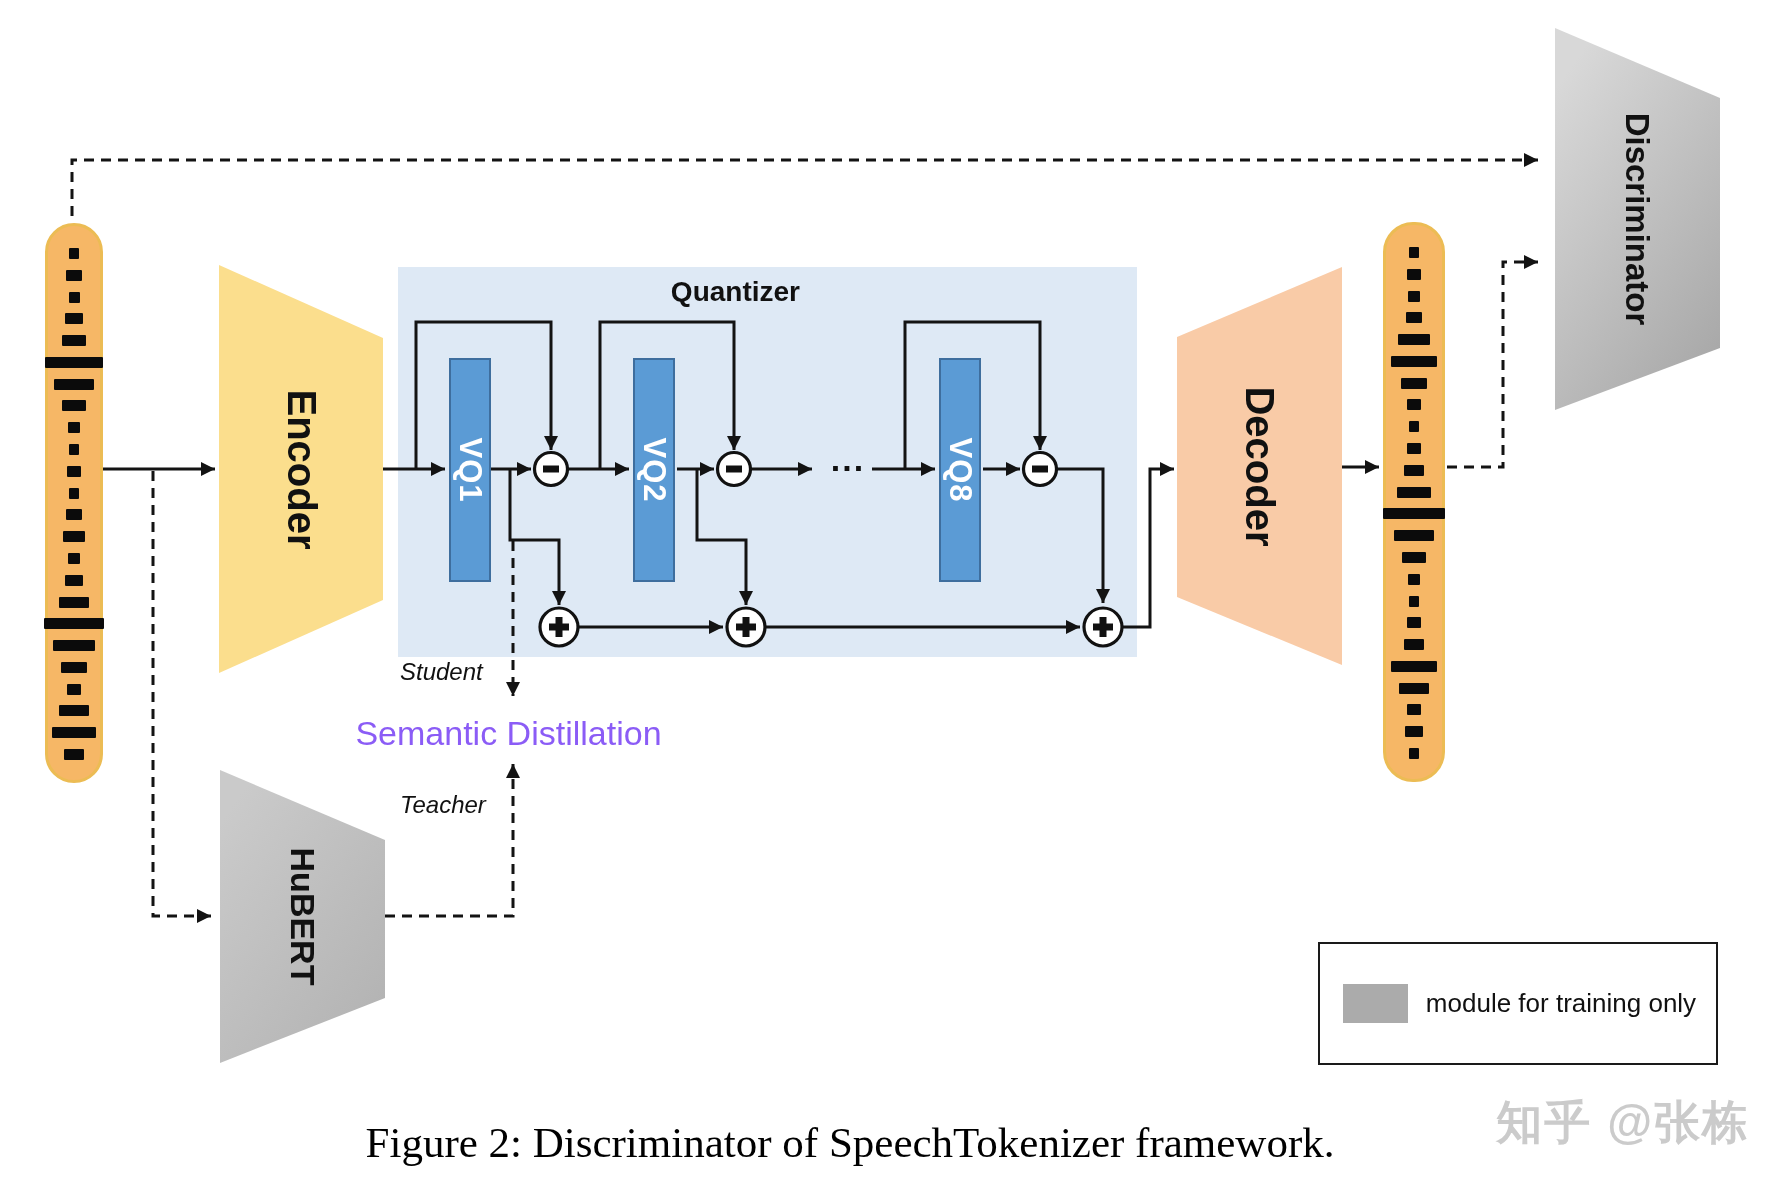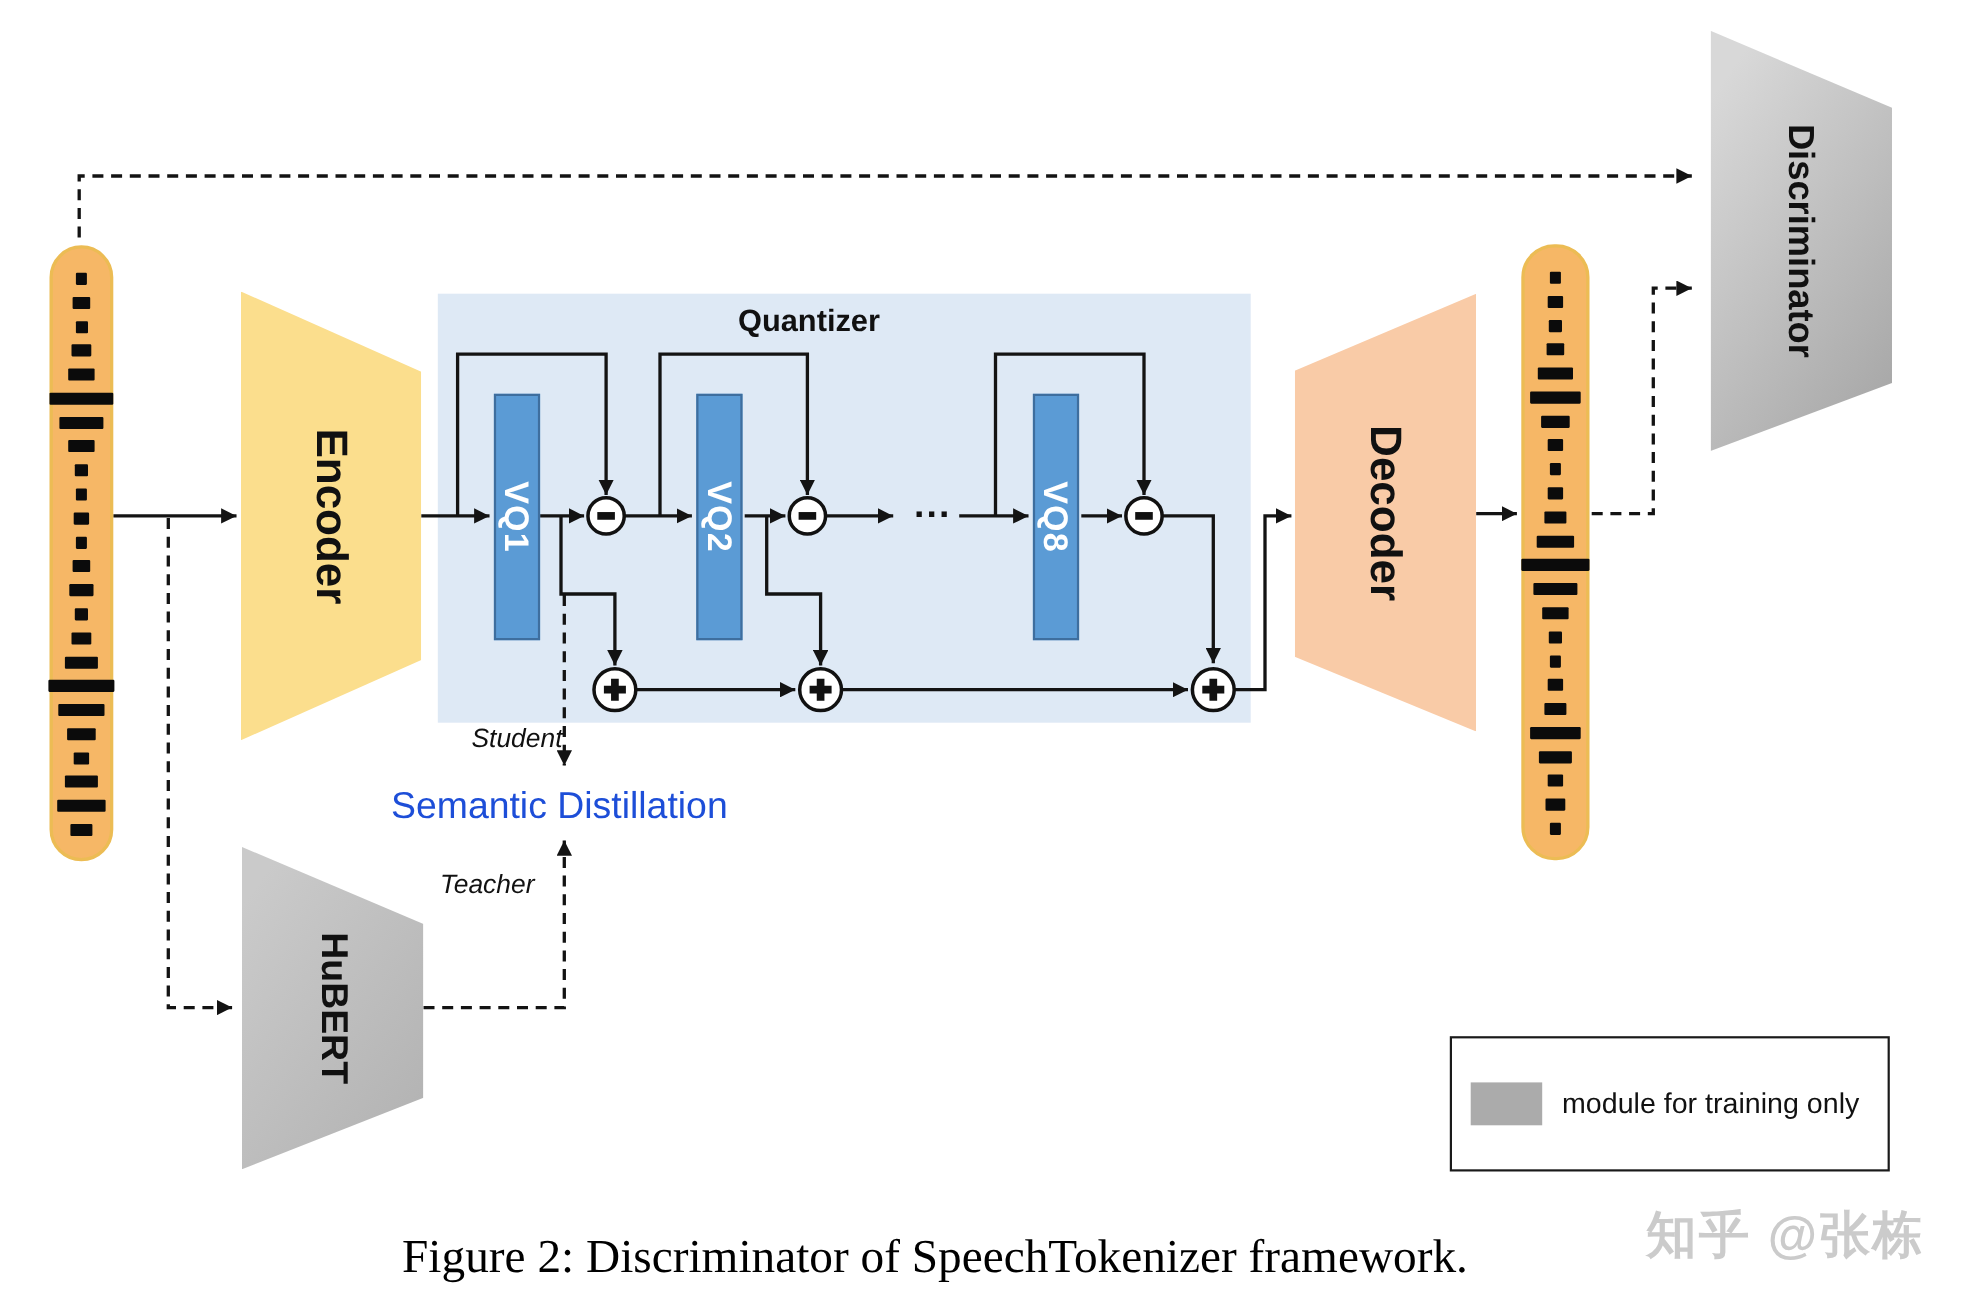--- a/index.html
+++ b/index.html
@@ -73,28 +73,28 @@
     transform:rotate(90deg); white-space:nowrap;
     color:#fff; font-weight:bold; font-size:31px; letter-spacing:1px;
   }
   #vq1{left:449px;} #vq2{left:633px;} #vq8{left:939px;}
   #ellipsis{
     left:820px; top:440px; width:56px; text-align:center;
     font-size:34px; font-weight:bold; color:#111; letter-spacing:2px;
   }
   
   .italic-label{ font-style:italic; font-size:24px; color:#111; }
-  #student-label{ left:416px; top:658px; width:108px; text-align:center;}
+  #student-label{ left:400px; top:658px; width:108px; text-align:left;}
   #teacher-label{ left:400px; top:791px; width:110px; text-align:left;}
-  #semantic-label{ left:336px; top:714px; width:345px; text-align:center; font-size:34px; color:#1d4ed8;}
+  #semantic-label{ left:336px; top:714px; width:345px; text-align:center; font-size:34px; color:#8b5cf6;}
   
   #legend{
     left:1318px; top:942px; width:400px; height:123px;
     border:2px solid #1a1a1a; background:#fff;
-    display:flex; flex-direction:column; justify-content:center; gap:7px;
+    display:flex; flex-direction:row; justify-content:center; gap:7px;
     padding:10px 14px 10px 17px;
   }
   .legend-row{ display:flex; align-items:center; gap:18px; }
   .legend-key{ width:65px; flex:0 0 65px; display:flex; align-items:center;}
   #legend-swatch{ width:65px; height:39px; background:var(--legend_swatch);}
   #legend-dash{ width:50px; border-top:3px dashed #1a1a1a;}
   .tri-right{
     width:0; height:0; border-top:7px solid transparent; border-bottom:7px solid transparent;
     border-left:13px solid #1a1a1a;
   }

